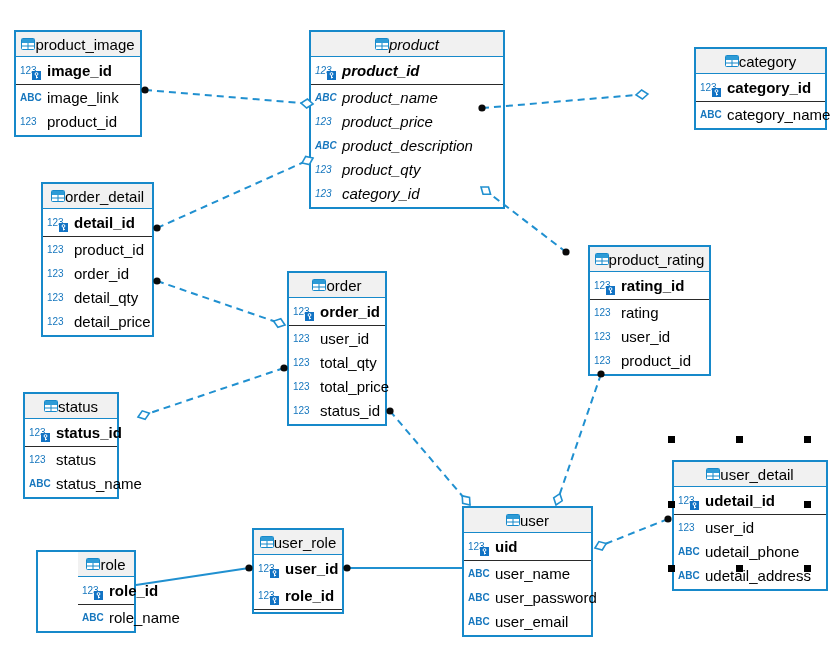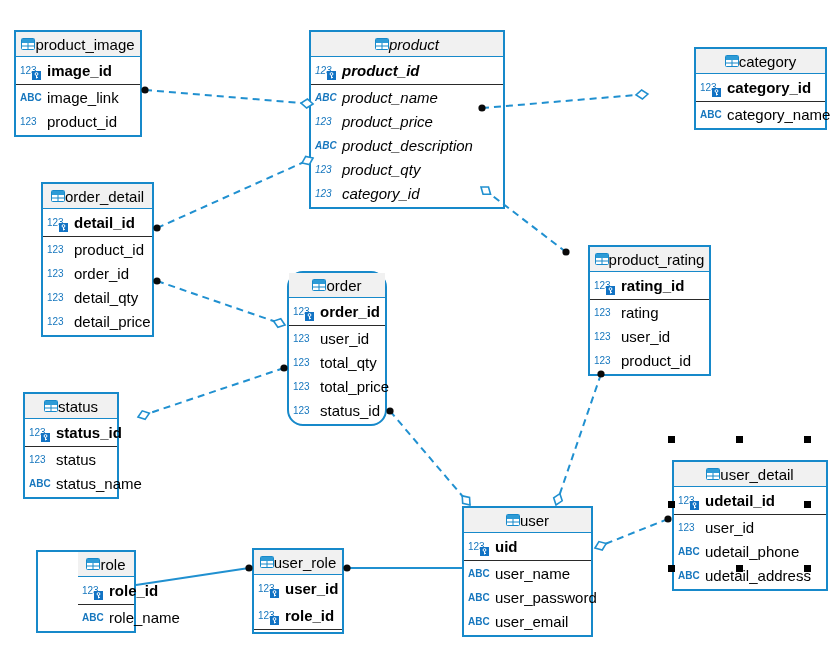--- a/index.html
+++ b/index.html
@@ -215,21 +215,21 @@
           </span>
           <span>detail_qty</span>
         </div>
         <div class="erd-row">
           <span class="type-icon">
             <span class="num-glyph">123</span>
           </span>
           <span>detail_price</span>
         </div>
       </div>
-      <div class="erd-table" style="left: 287px; top: 271px; width: 100px; border-radius: 16px;">
+      <div class="erd-table" style="left: 287px; top: 271px; width: 100px;">
         <div class="erd-header">
           <span class="tbl-icon">
             <svg width="14" height="12" viewBox="0 0 14 12">
               <rect x="0.5" y="0.5" width="13" height="11" rx="1" fill="#ffffff" stroke="#1789ca"></rect>
               <rect x="1" y="1" width="12" height="4" fill="#2e9bd6"></rect>
               <line x1="7" y1="5" x2="7" y2="11" stroke="#1789ca"></line>
               <line x1="1" y1="8" x2="13" y2="8" stroke="#1789ca"></line>
             </svg>
           </span>
           <span>order</span>
@@ -473,21 +473,21 @@
           <span>role_id</span>
         </div>
         <div class="pk-sep"></div>
         <div class="erd-row">
           <span class="type-icon">
             <span class="abc-glyph">ABC</span>
           </span>
           <span>role_name</span>
         </div>
       </div>
-      <div class="erd-table" style="left: 252px; top: 528px; width: 92px; margin-top: 20px;">
+      <div class="erd-table" style="left: 252px; top: 528px; width: 92px;">
         <div class="erd-header">
           <span class="tbl-icon">
             <svg width="14" height="12" viewBox="0 0 14 12">
               <rect x="0.5" y="0.5" width="13" height="11" rx="1" fill="#ffffff" stroke="#1789ca"></rect>
               <rect x="1" y="1" width="12" height="4" fill="#2e9bd6"></rect>
               <line x1="7" y1="5" x2="7" y2="11" stroke="#1789ca"></line>
               <line x1="1" y1="8" x2="13" y2="8" stroke="#1789ca"></line>
             </svg>
           </span>
           <span>user_role</span>

